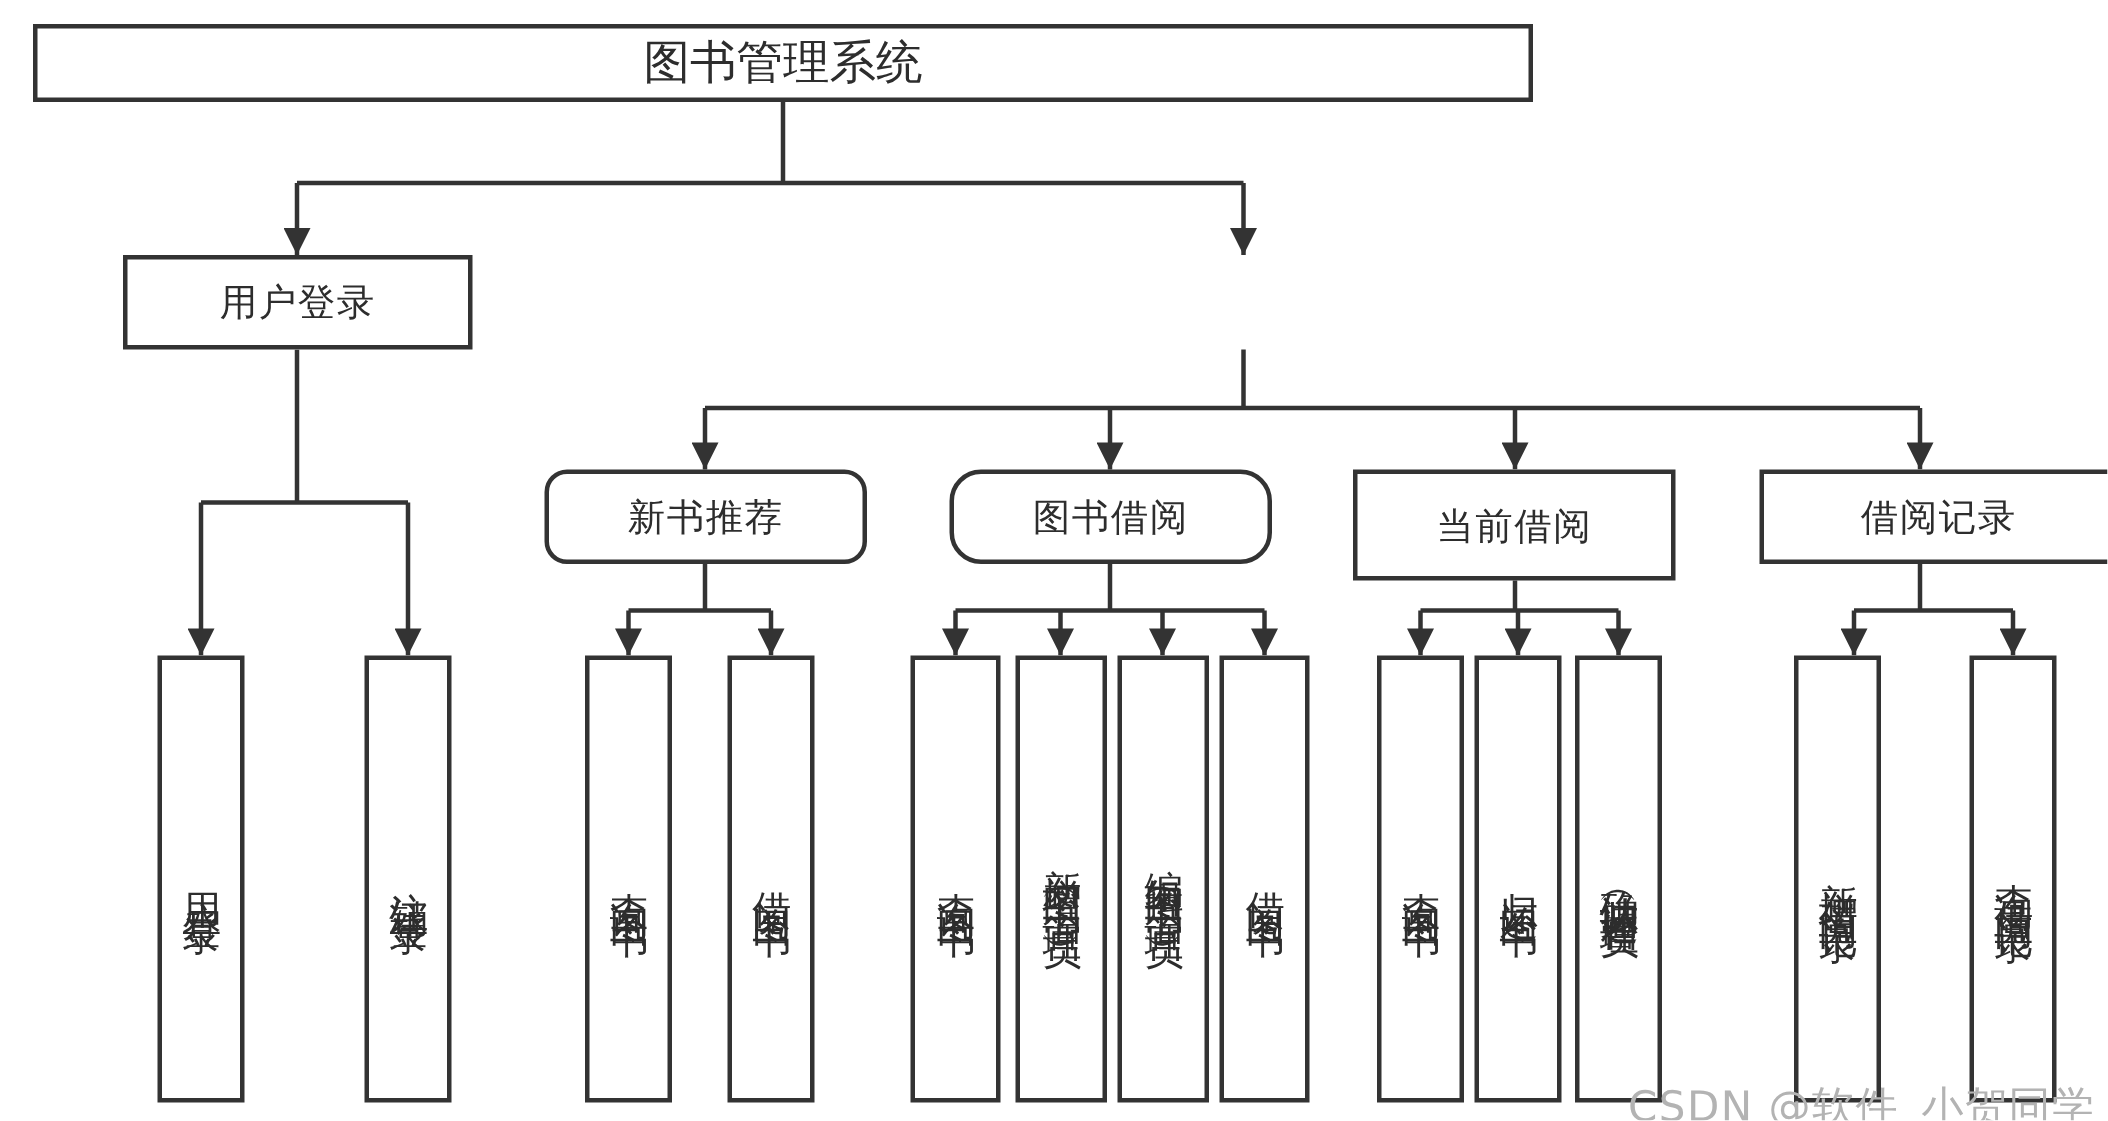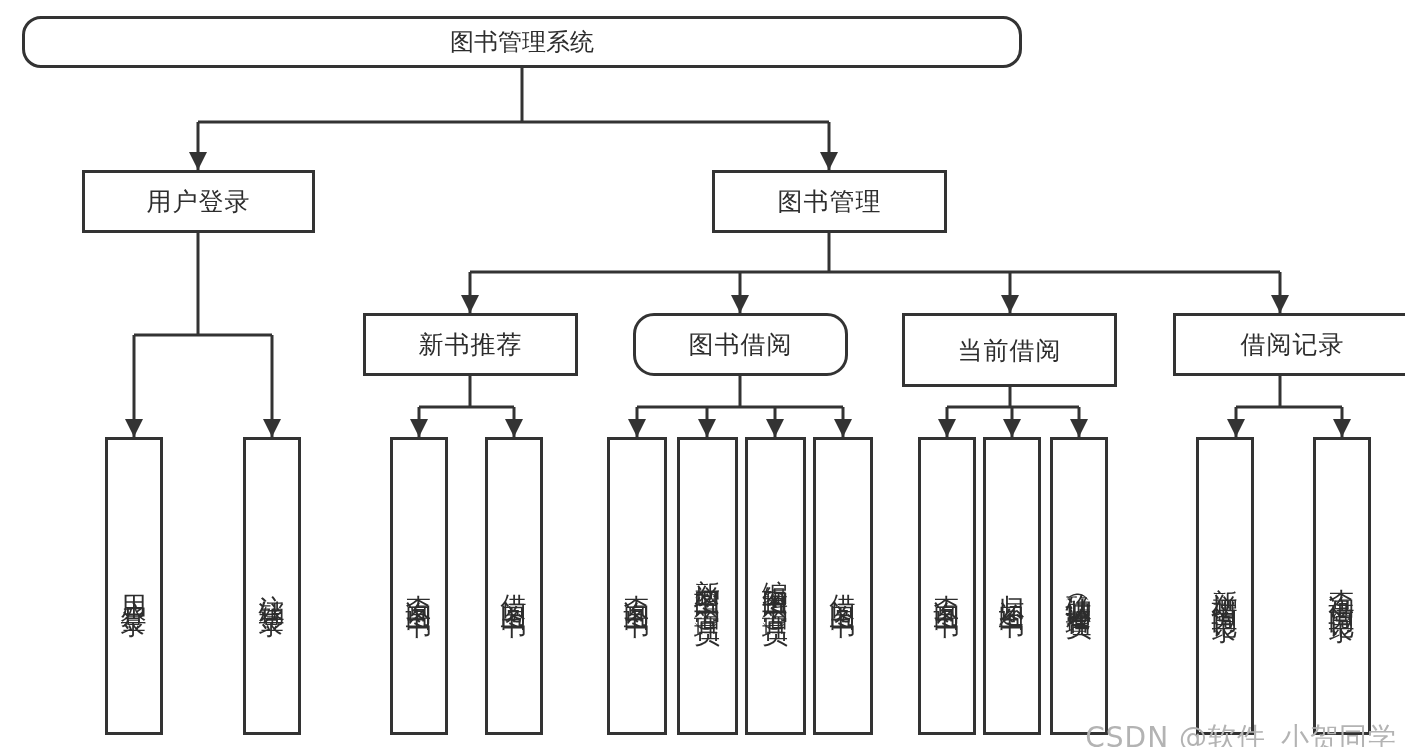--- a/index.html
+++ b/index.html
@@ -23,21 +23,21 @@
     background: #ffffff;
     border: 3px solid #333333;
     color: #2d2d2d;
     display: flex;
     align-items: center;
     justify-content: center;
     z-index: 2;
     white-space: nowrap;
   }
   .hlabel { font-size: 25px; letter-spacing: 1px; }
-  .root-label { font-size: 24px; border-radius: 19px; }
+  .root-label { font-size: 31px; }
   .vleaf {
     writing-mode: vertical-lr;
     text-orientation: mixed;
     text-align: center;
     font-size: 26px;
     letter-spacing: 6px;
     line-height: 52px;
     display: block;
     white-space: normal;
   }
@@ -102,23 +102,22 @@
       <line x1="1280" y1="375" x2="1280" y2="407"></line>
       <line x1="1236" y1="407" x2="1342" y2="407"></line>
       <line x1="1236" y1="407" x2="1236" y2="437" marker-end="url(#arrow)"></line>
       <line x1="1342" y1="407" x2="1342" y2="437" marker-end="url(#arrow)"></line>
     </g>
   </svg>
 
   <div class="box root-label" style="left:22px; top:16px; width:1000px; height:52px;">图书管理系统</div>
 
   <div class="box hlabel" style="left:82px; top:170px; width:233px; height:63px;">用户登录</div>
-  <div class="box hlabel" style="left:712px; top:170px; width:235px; height:63px;">图书管理</div>
 
-  <div class="box hlabel" style="left:363px; top:313px; width:215px; height:63px;">新书推荐</div>
+  <div class="box hlabel" style="left:363px; top:313px; width:215px; height:63px;border-radius:15px;">新书推荐</div>
   <div class="box hlabel" style="left:633px; top:313px; width:215px; height:63px;border-radius:21px;">图书借阅</div>
   <div class="box hlabel" style="left:902px; top:313px; width:215px; height:74px;">当前借阅</div>
   <div class="box hlabel" style="left:1173px; top:313px; width:239px; height:63px;">借阅记录</div>
 
   <div class="box" style="left:105px; top:437px; width:58px; height:298px;">
     <span class="vleaf">用户登录</span>
   </div>
   <div class="box" style="left:243px; top:437px; width:58px; height:298px;">
     <span class="vleaf">注销登录</span>
   </div>

